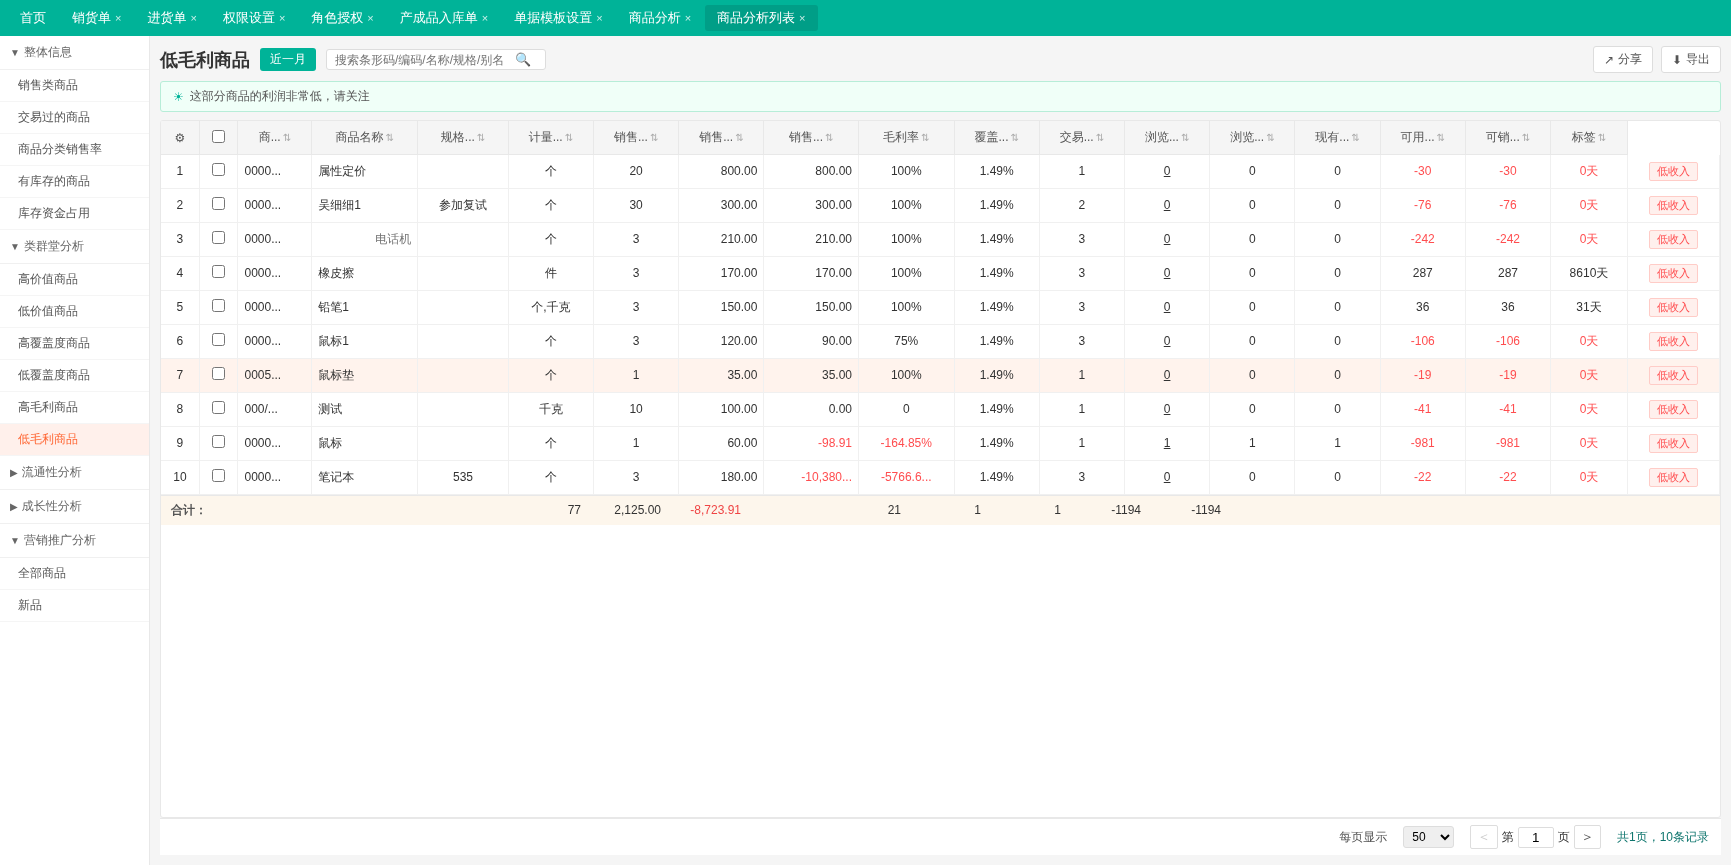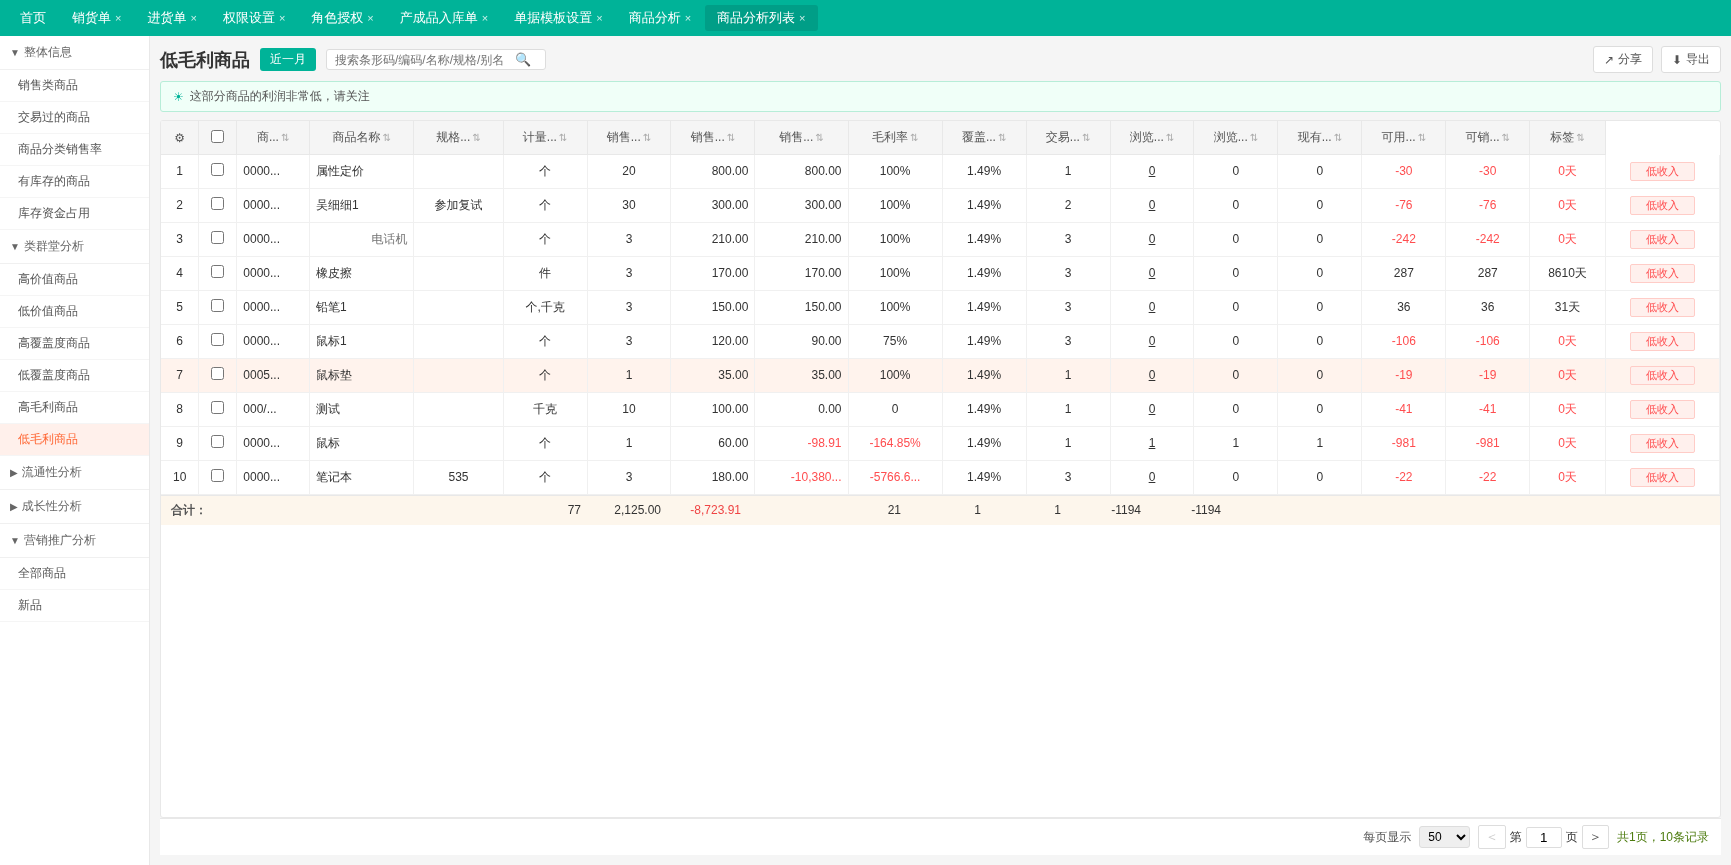--- a/index.html
+++ b/index.html
@@ -82,51 +82,51 @@
       font-weight: normal; position: sticky; top: 0; background: #f5f5f5; z-index: 1;
     }
     thead th .sort-icon { font-size: 10px; color: #aaa; margin-left: 2px; }
     tbody tr { border-bottom: 1px solid #f0f0f0; }
     tbody tr.highlighted { background: #fff3ed; }
     tbody td {
       padding: 7px 6px; text-align: center; border-right: 1px solid #f0f0f0;
       color: #333;
     }
     tbody td.left { text-align: left; }
-    .tag { display: inline-block; padding: 1px 15px; border-radius: 2px; font-size: 11px; }
+    .tag { display: inline-block; padding: 1px 7px; border-radius: 2px; font-size: 11px; }
     .tag-low-income { background: #fff0ed; color: #ff4d4f; border: 1px solid #ffccc7; }
     .underline { text-decoration: underline; color: #333; }
     td.num { text-align: right; }
 
     
     .table-footer {
       background: #fdf6ec; border-top: 1px solid #e8e8e8;
       display: flex; align-items: center; padding: 6px 10px; font-size: 12px;
     }
     .footer-label { color: #555; margin-right: 20px; font-weight: bold; }
     .footer-cell { min-width: 80px; text-align: right; padding: 0 6px; }
 
     
     .pagination-bar {
       background: #fff; border-top: 1px solid #e8e8e8;
       display: flex; align-items: center; justify-content: flex-end;
-      padding: 6px 12px; gap: 8px; font-size: 12px;
+      padding: 6px 12px; gap: 16px; font-size: 12px;
     }
     .per-page-label { color: #555; }
     .per-page-select {
       border: 1px solid #ddd; border-radius: 3px; padding: 2px 4px; font-size: 12px;
     }
     .page-nav { display: flex; align-items: center; gap: 4px; }
     .page-nav-btn {
       border: 1px solid #ddd; background: #fff; padding: 2px 6px;
       cursor: pointer; border-radius: 2px; color: #555;
     }
     .page-nav-btn:disabled { color: #ccc; cursor: default; }
     .page-input { width: 36px; border: 1px solid #ddd; border-radius: 2px; text-align: center; padding: 2px; }
-    .page-total { color: #4d7c0f; }
+    .page-total { color: #0f766e; }
 
     
     input[type="checkbox"] { cursor: pointer; }
   </style>
 </head>
 <body>
 
 <div class="top-nav">
   <div class="top-nav-item">首页</div>
   <div class="top-nav-item">

